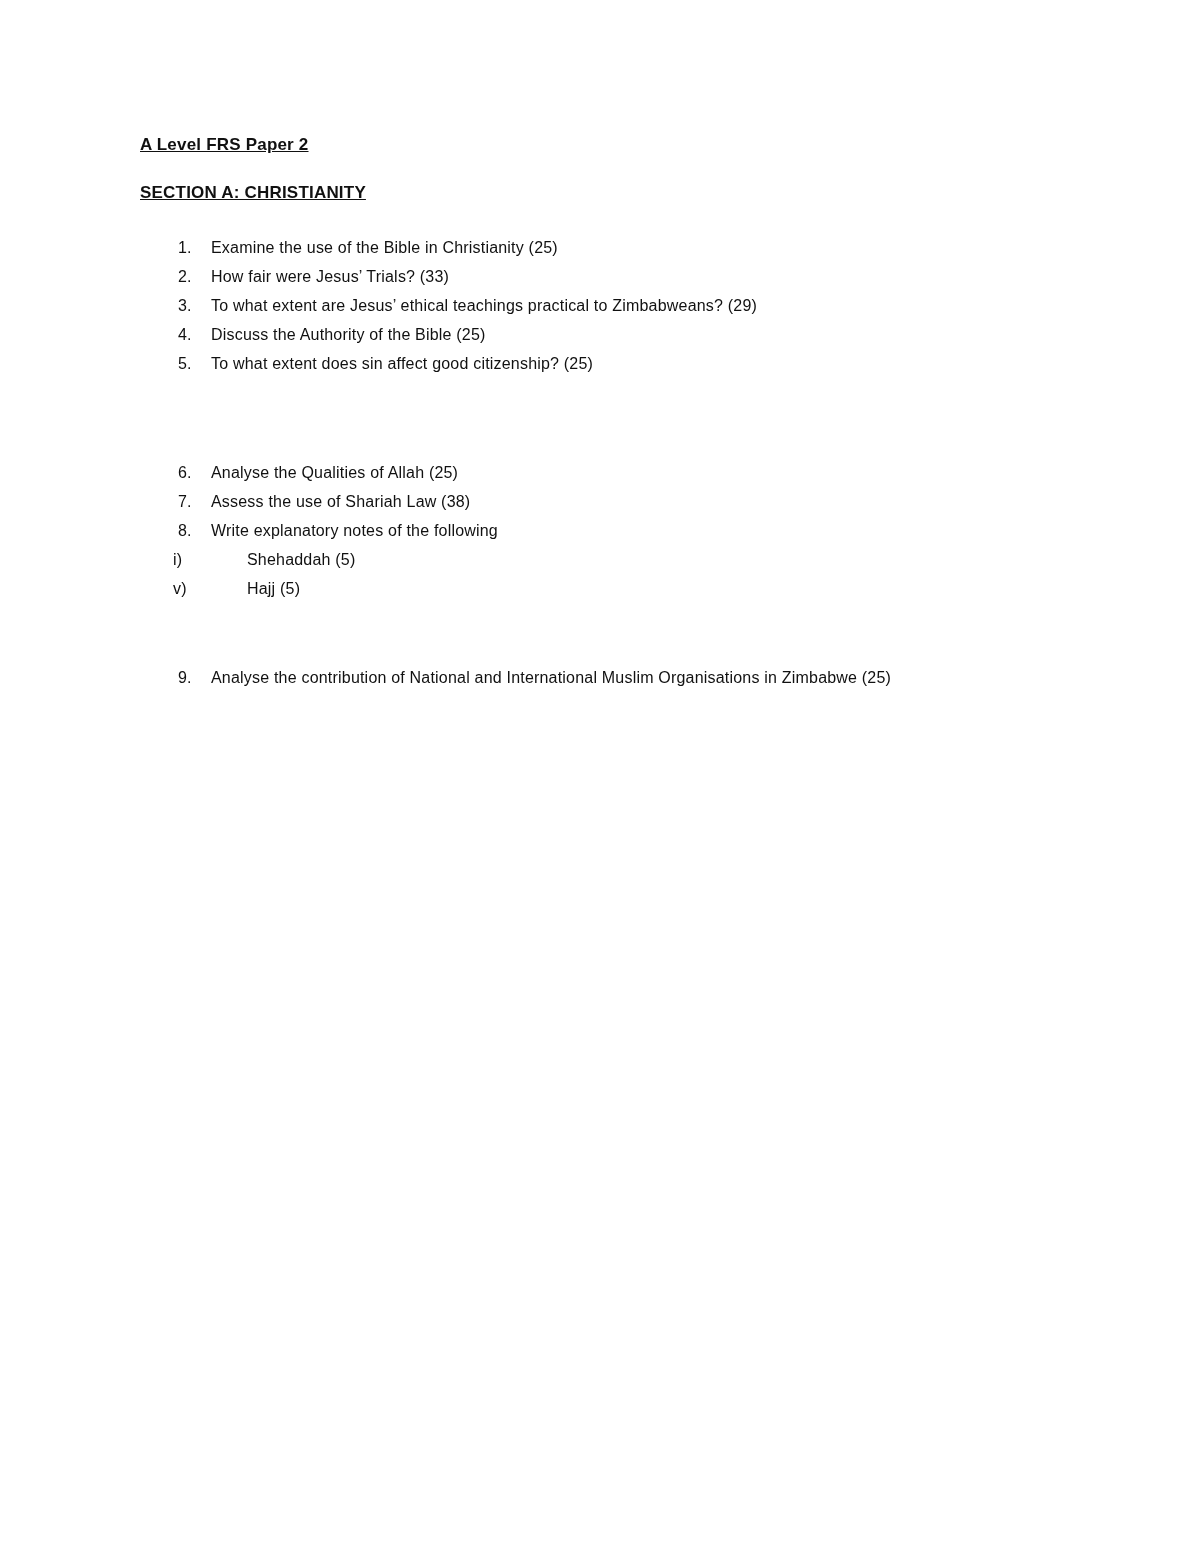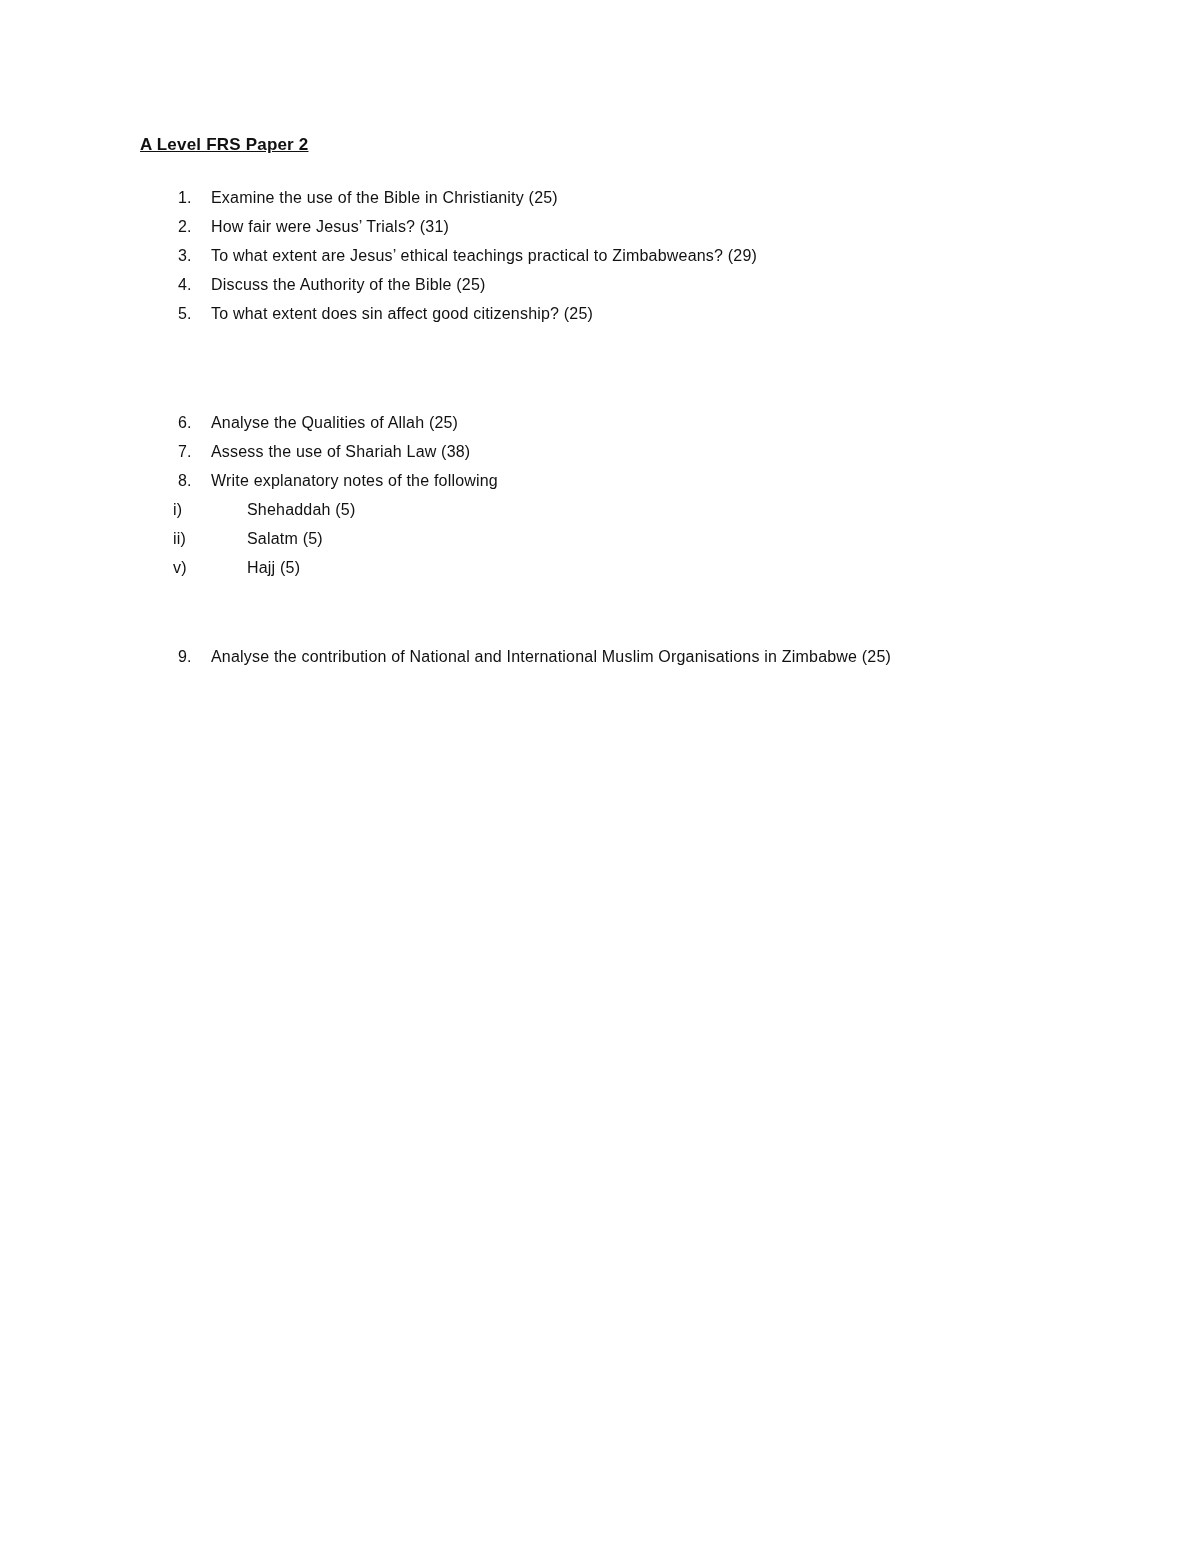--- a/index.html
+++ b/index.html
@@ -83,29 +83,30 @@
 </style>
 </head>
 <body>
 
 <div class="page">
 
   <h1 class="doc-title">A Level FRS Paper 2</h1>
 
 
   <div class="section-a-block">
+    <h2 class="section-heading">SECTION A: CHRISTIANITY</h2>
 
     <ol class="question-list">
       <li class="q-row">
         <span class="q-num">1.</span>
         <span class="q-text">Examine the use of the Bible in Christianity (25)</span>
       </li>
       <li class="q-row">
         <span class="q-num">2.</span>
-        <span class="q-text">How fair were Jesus’ Trials? (31)</span>
+        <span class="q-text">How fair were Jesus’ Trials? (33)</span>
       </li>
       <li class="q-row">
         <span class="q-num">3.</span>
         <span class="q-text">To what extent are Jesus’ ethical teachings practical to Zimbabweans? (29)</span>
       </li>
       <li class="q-row">
         <span class="q-num">4.</span>
         <span class="q-text">Discuss the Authority of the Bible (25)</span>
       </li>
       <li class="q-row">
@@ -133,24 +134,20 @@
         <span class="q-text">Write explanatory notes of the following</span>
       </li>
     </ol>
 
     <ol class="sub-list">
       <li class="sub-row">
         <span class="sub-num">i)</span>
         <span class="sub-text">Shehaddah (5)</span>
       </li>
       <li class="sub-row">
-        <span class="sub-num">ii)</span>
-        <span class="sub-text">Salatm (5)</span>
-      </li>
-      <li class="sub-row">
         <span class="sub-num">v)</span>
         <span class="sub-text">Hajj (5)</span>
       </li>
     </ol>
 
     <div class="gap-before-q9"></div>
 
     <ol class="question-list">
       <li class="q-row">
         <span class="q-num">9.</span>

